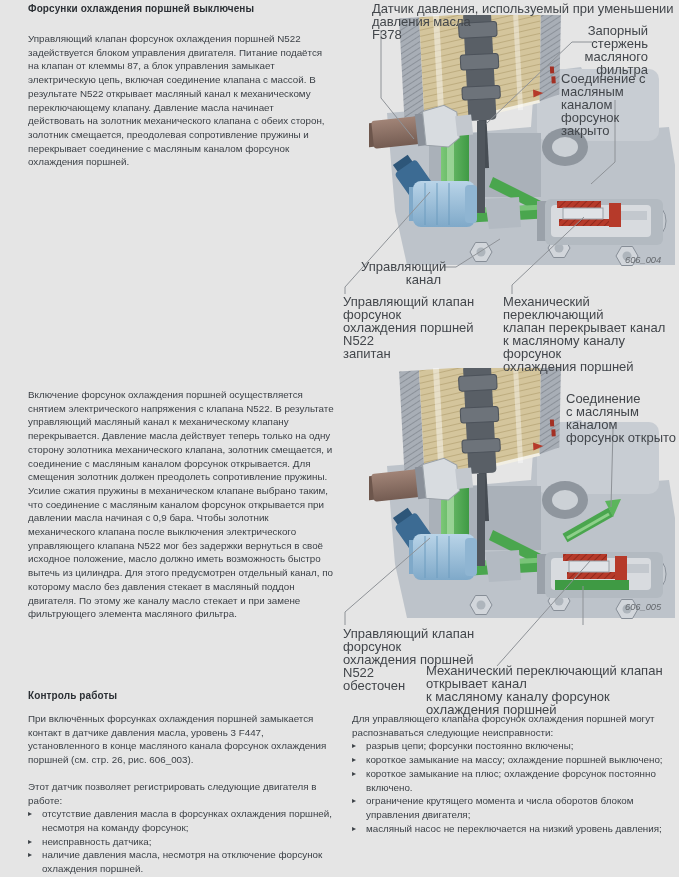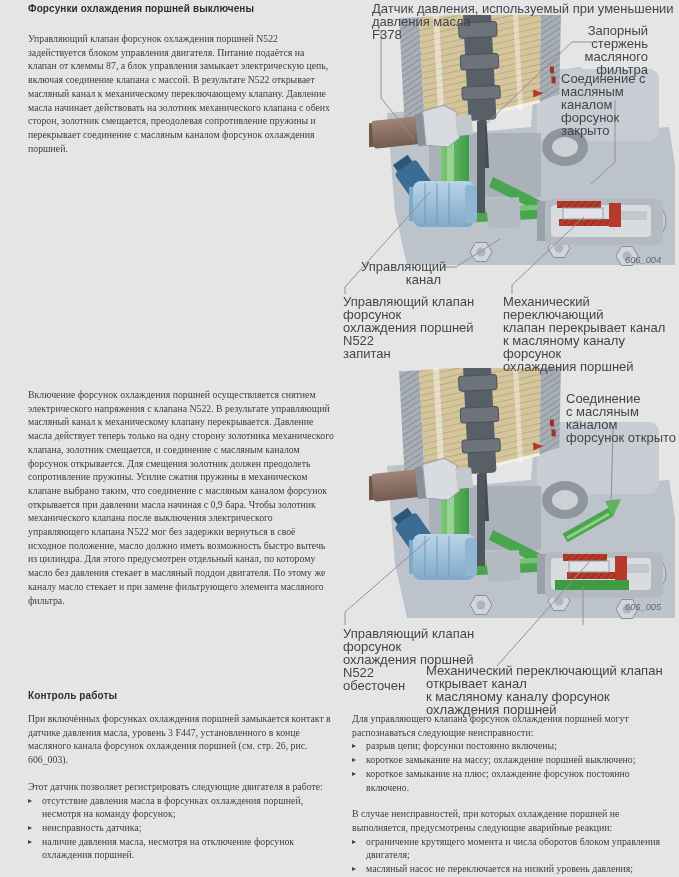--- a/index.html
+++ b/index.html
@@ -1,19 +1,19 @@
 <!DOCTYPE html>
 <html><head>
 <meta charset="utf-8">
 <style>
   html,body{margin:0;padding:0;background:#fff;}
   .page{position:relative;width:679px;height:877px;background:#e5e5e5;overflow:hidden;
         font-family:"Liberation Sans",sans-serif;color:#3c4147;}
   .h{position:absolute;font-size:10px;font-weight:bold;color:#2c3035;letter-spacing:.1px;}
-  .body{position:absolute;font-size:9.8px;line-height:13.7px;color:#3c4147;font-family:Liberation Serif, serif;}
+  .body{position:absolute;font-size:9.8px;line-height:13.7px;color:#3c4147;}
   .body p{margin:0;}
   .body p.mt{margin-top:13px;}
   .bullet{display:flex;gap:6px;}
   .bm{width:8px;flex:none;font-size:8px;line-height:13.7px;color:#3c4147;}
   .lbl{position:absolute;font-size:13px;line-height:13px;color:#42464b;white-space:pre-line;}
   .ra{text-align:right;}
   .ref{position:absolute;font-size:9.3px;font-style:italic;color:#65696e;}
   svg.engine{position:absolute;}
   svg.leaders{position:absolute;left:0;top:0;pointer-events:none;}
 </style>
@@ -57,21 +57,20 @@
       <span>разрыв цепи; форсунки постоянно включены;</span>
     </div>
     <div class="bullet">
       <span class="bm">▸</span>
       <span>короткое замыкание на массу; охлаждение поршней выключено;</span>
     </div>
     <div class="bullet">
       <span class="bm">▸</span>
       <span>короткое замыкание на плюс; охлаждение форсунок постоянно включено.</span>
     </div>
-    <p class="mt">В случае неисправностей, при которых охлаждение поршней не выполняется, предусмотрены следующие аварийные реакции:</p>
     <div class="bullet">
       <span class="bm">▸</span>
       <span>ограничение крутящего момента и числа оборотов блоком управления двигателя;</span>
     </div>
     <div class="bullet">
       <span class="bm">▸</span>
       <span>масляный насос не переключается на низкий уровень давления;</span>
     </div>
   </div>
 

